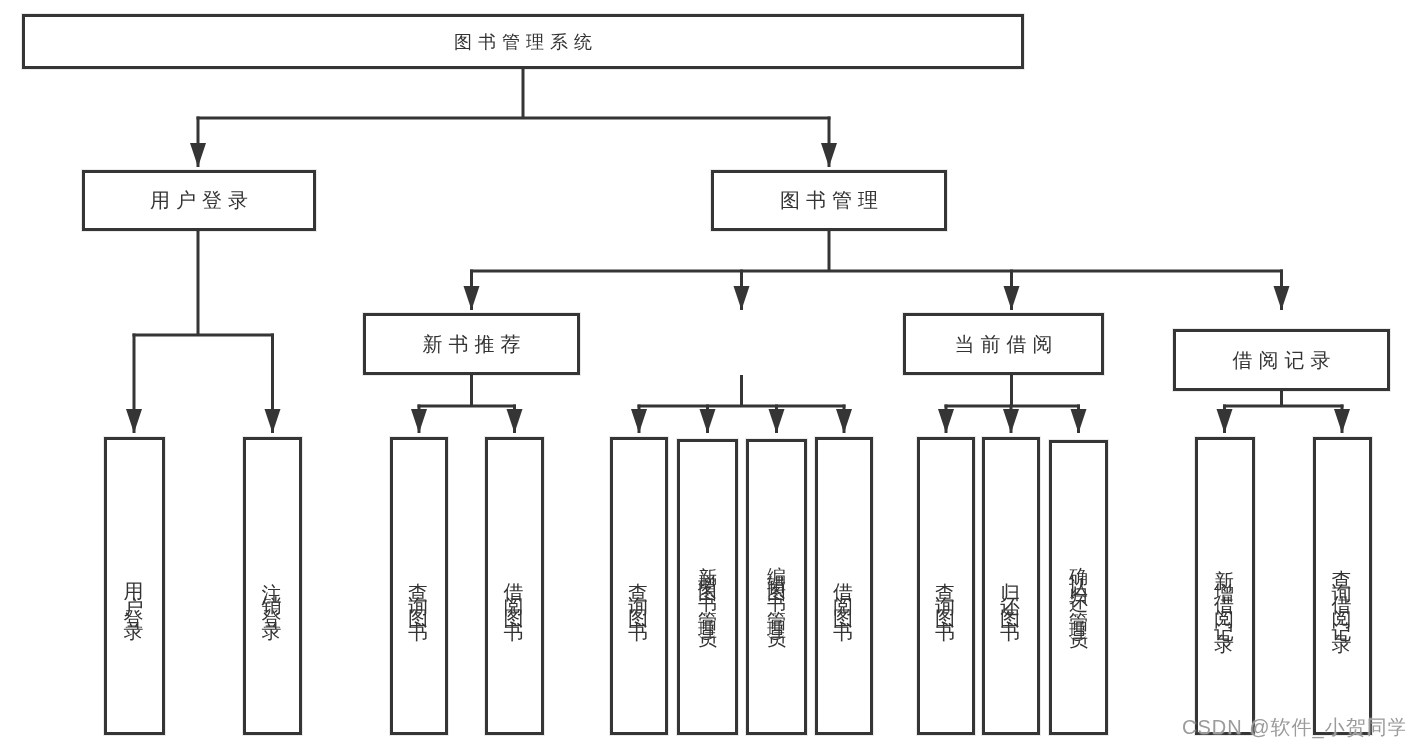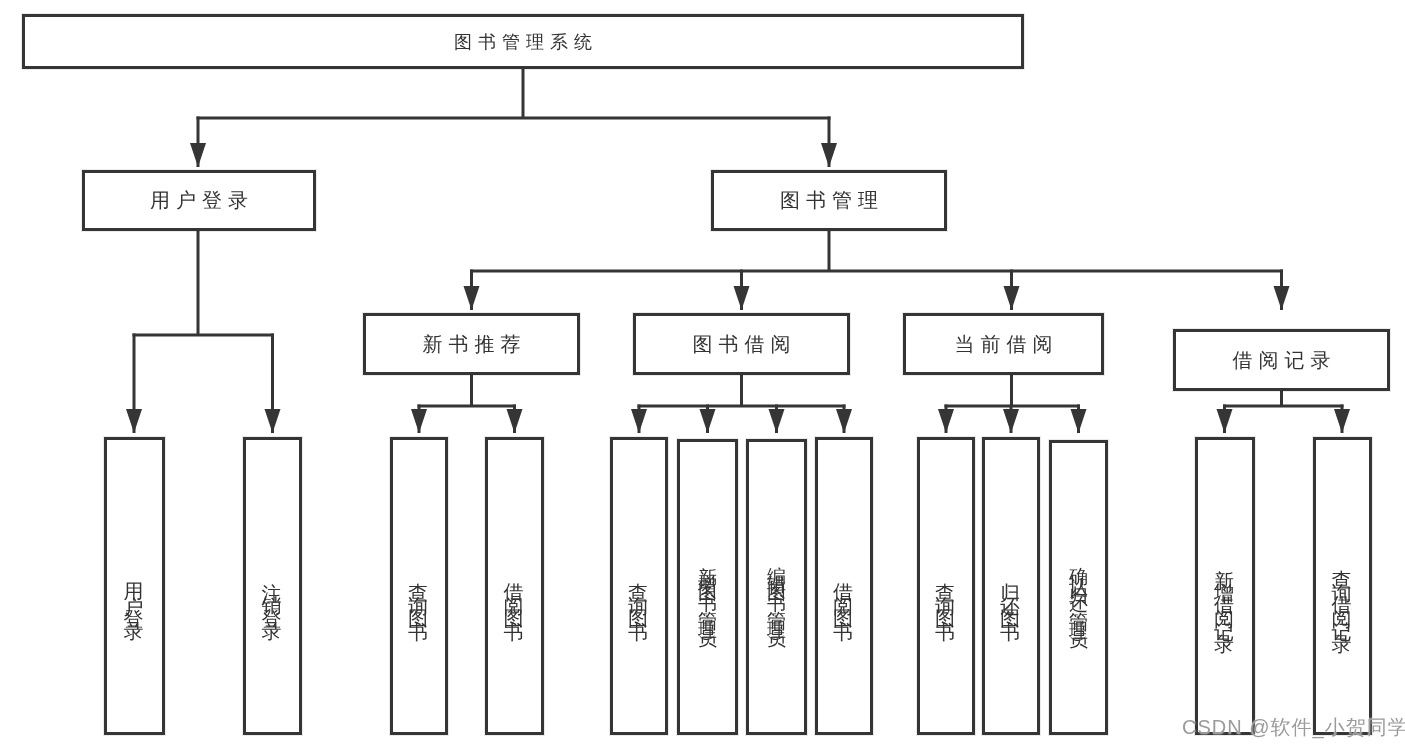--- a/index.html
+++ b/index.html
@@ -128,23 +128,20 @@
   <div class="box hbox" style="left:82px; top:170px; width:234px; height:61px;">
     <span>用户登录</span>
   </div>
   <div class="box hbox" style="left:711px; top:170px; width:236px; height:61px;">
     <span>图书管理</span>
   </div>
 
   <div class="box hbox" style="left:363px; top:313px; width:217px; height:62px;">
     <span>新书推荐</span>
   </div>
-  <div class="box hbox" style="left:633px; top:313px; width:217px; height:62px;">
-    <span>图书借阅</span>
-  </div>
   <div class="box hbox" style="left:903px; top:313px; width:201px; height:62px;">
     <span>当前借阅</span>
   </div>
   <div class="box hbox" style="left:1173px; top:313px; width:217px; height:62px;margin-top:16px;">
     <span>借阅记录</span>
   </div>
 
   <div class="box vbox" style="left:104px; top:437px; width:61px; height:298px;">
     <span>用户登录</span>
   </div>

